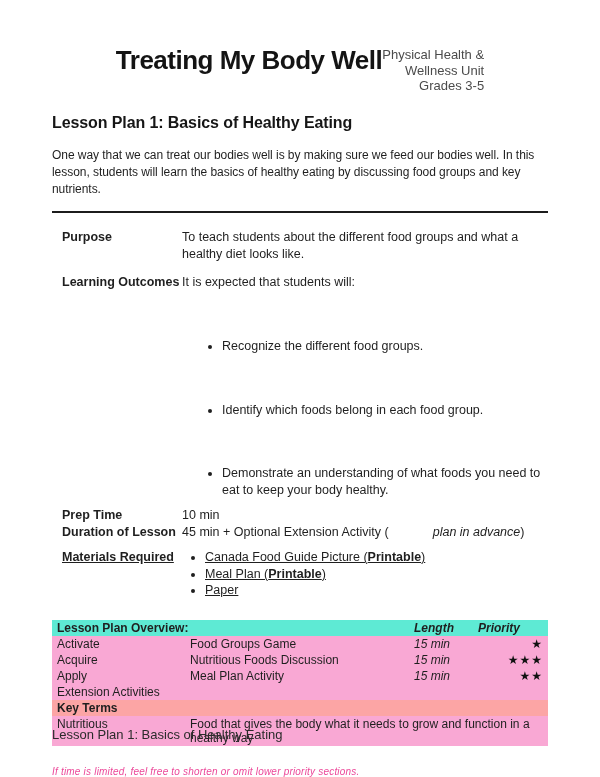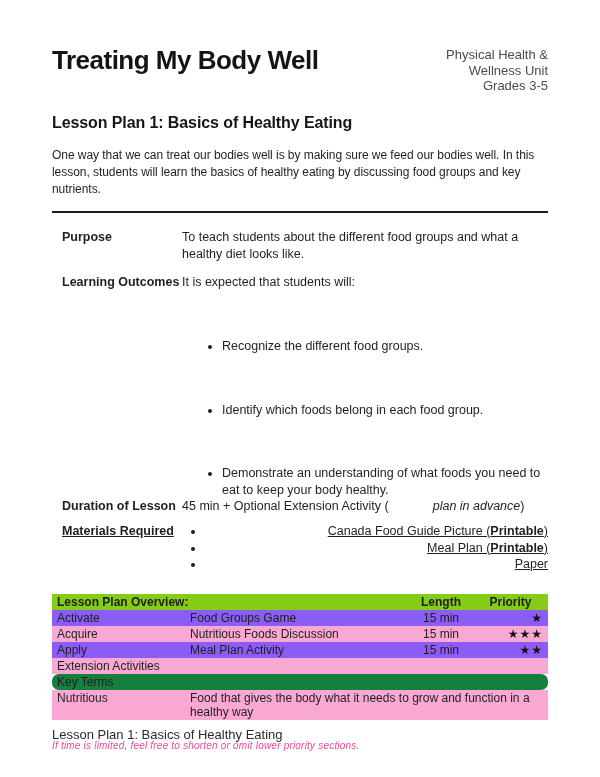--- a/index.html
+++ b/index.html
@@ -8,21 +8,21 @@
     width:600px; height:777px;
     margin:0 auto;
     background:#ffffff;
     box-sizing:border-box;
     padding:46px 52px 0 52px;
     font-family:"Liberation Sans", sans-serif;
     color:#1f1f1f;
     overflow:hidden;
   }
   
-  .masthead { display:flex; justify-content:space-between; align-items:flex-start; }
+  .masthead { display:flex; justify-content:center; align-items:flex-start; }
   .doc-title {
     margin:0; font-size:26px; font-weight:800; letter-spacing:-0.5px;
     color:#141414; line-height:1.1; white-space:nowrap;
   }
   .unit-block {
     text-align:right; color:#4b4b4b; font-size:13px; line-height:1.2; margin-top:1px;
   }
   
   .lesson-heading {
     margin:19px 0 0 0; font-size:16px; font-weight:700; color:#161616; line-height:20px;
@@ -35,35 +35,35 @@
   
   .info { margin-top:16px; font-size:12.5px; line-height:17px; }
   .info-row { display:grid; grid-template-columns:130px 1fr; }
   .info-label { font-weight:700; padding-left:10px; }
   .mt-lo { margin-top:11px; }
   .mt-prep { margin-top:9px; }
   .mt-mat { margin-top:8px;text-decoration:underline; }
   ul.lo-bullets { margin:12px 0 0 0; padding-left:40px; }
   ul.lo-bullets li { line-height:16.5px;margin-top:47px; }
   ul.mat-bullets { margin:0; padding-left:23px; }
-  ul.mat-bullets li { line-height:16.5px;text-align:right; }
+  ul.mat-bullets li { line-height:16.5px; }
   .b { font-weight:700; }
   .i { font-style:italic;padding-left:44px; }
   
   .overview { margin-top:21px; font-size:12px; }
   .tbl-row { display:grid; grid-template-columns:133px 1fr 64px 75px; }
   .cell { padding:1px 5px; line-height:14px; }
-  .row-head { background:#84cc16; font-weight:700; }
-  .row-light { background:#8b5cf6; }
+  .row-head { background:#5eead4; font-weight:700; }
+  .row-light { background:#f9a8d4; }
   .row-gray { background:#f9a8d4; }
-  .row-terms { background:#15803d; font-weight:400;border-radius:7px; }
+  .row-terms { background:#fca5a5; font-weight:700; }
   .span2 { grid-column:1 / 3; }
   .span234 { grid-column:2 / 5; }
   .spanall { grid-column:1 / 5; }
-  .num { text-align:center; }
+  .num { text-align:left;font-style:italic; }
   .stars { text-align:right; letter-spacing:1px; color:#111; }
   
   .note { margin-top:20px; font-size:10px; font-style:italic; color:#ec4899; letter-spacing:0.2px; }
   .footer { position:absolute; left:52px; top:727px; font-size:13px; color:#2b2b2b; }
 </style>
 </head>
 <body>
 
 <div class="page">
 
@@ -94,20 +94,24 @@
       <div>
         <div>It is expected that students will:</div>
         <ul class="lo-bullets">
           <li>Recognize the different food groups.</li>
           <li>Identify which foods belong in each food group.</li>
           <li>Demonstrate an understanding of what foods you need to eat to keep your body healthy.</li>
         </ul>
       </div>
     </div>
 
+    <div class="info-row mt-prep">
+      <div class="info-label">Prep Time</div>
+      <div>10 min</div>
+    </div>
 
     <div class="info-row">
       <div class="info-label">Duration of Lesson</div>
       <div><span>45 min + Optional Extension Activity (</span><span class="i">plan in advance</span><span>)</span></div>
     </div>
 
     <div class="info-row mt-mat">
       <div class="info-label">Materials Required</div>
       <div>
         <ul class="mat-bullets">

